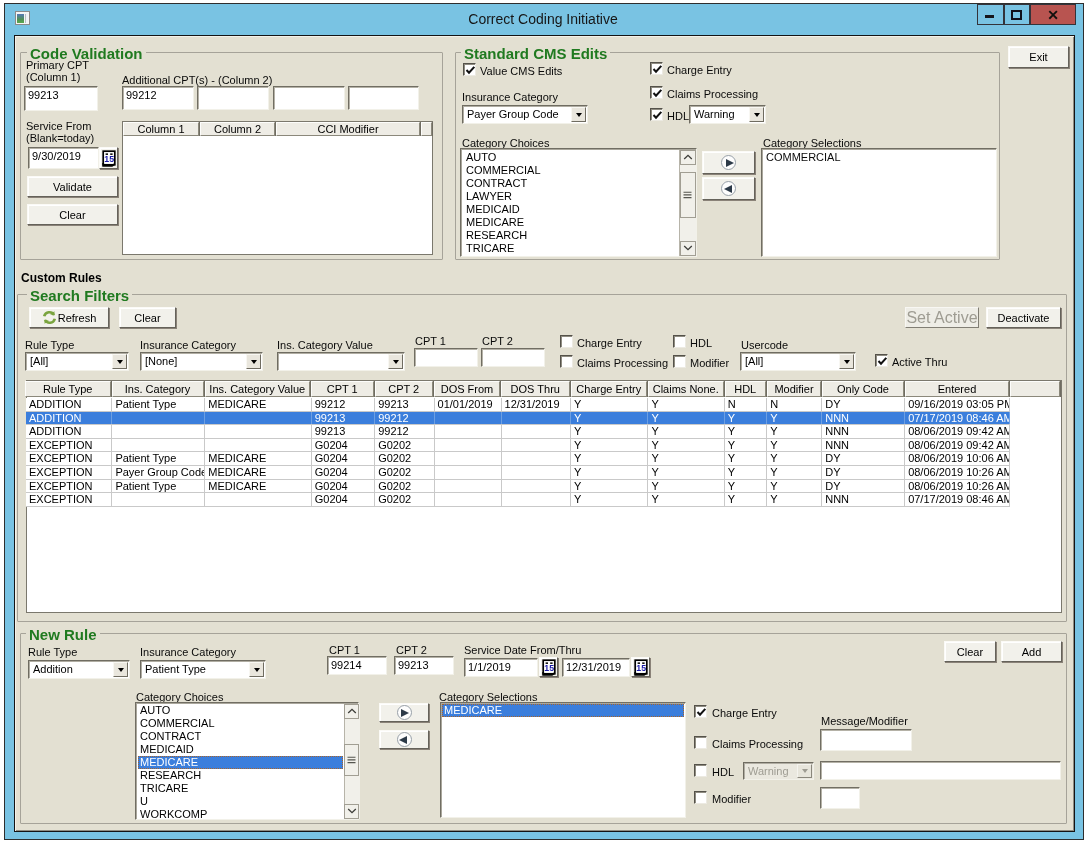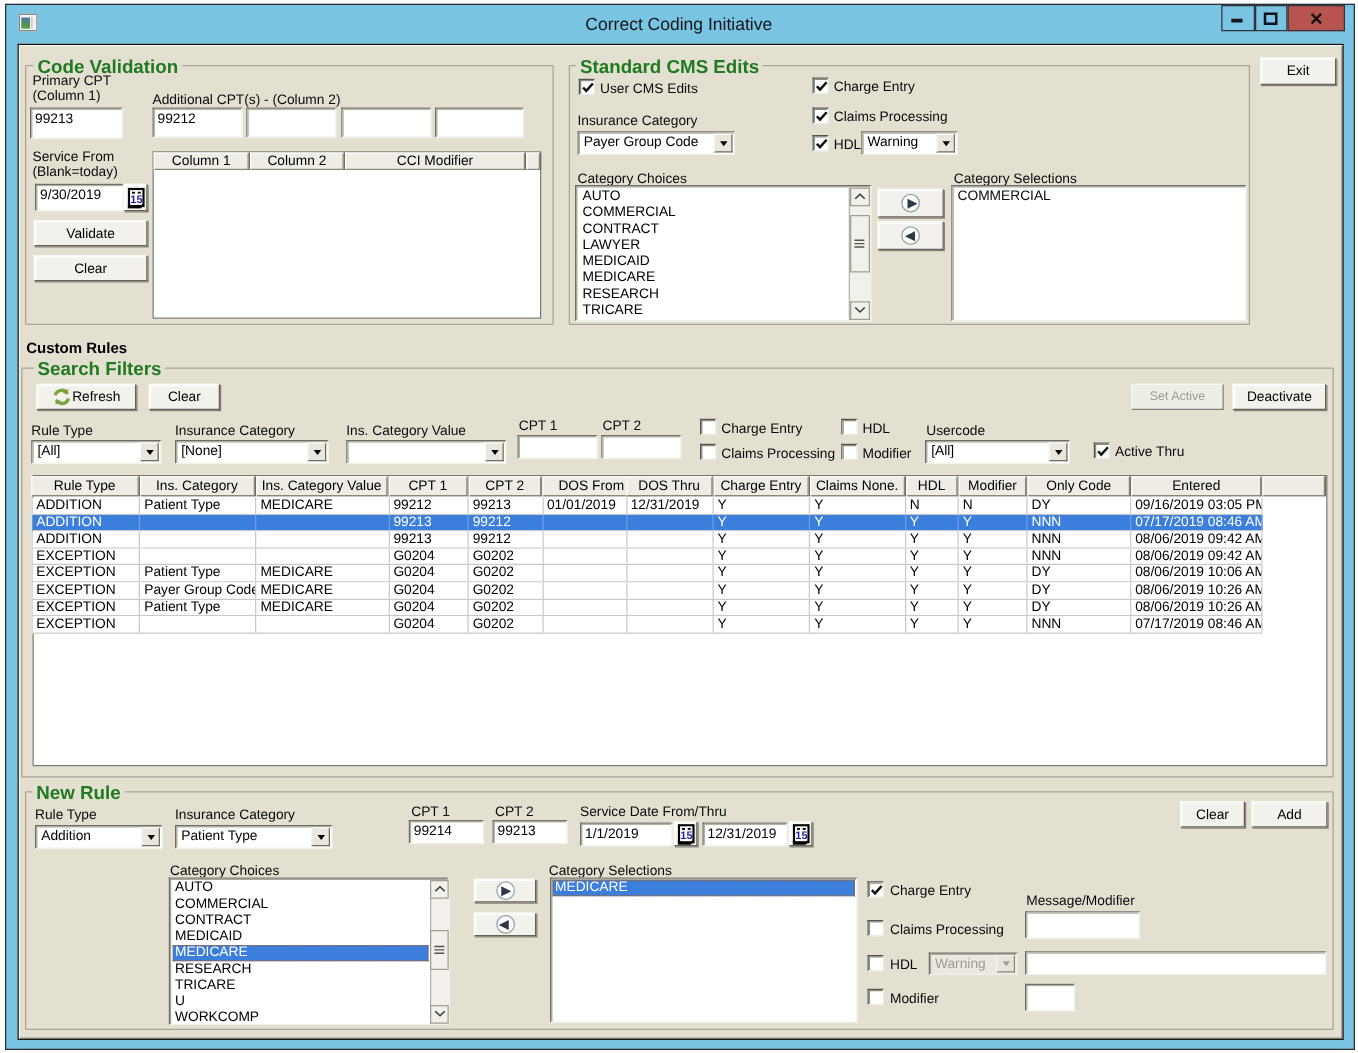--- a/index.html
+++ b/index.html
@@ -2,21 +2,21 @@
 <html><head><meta charset="utf-8"><style>
 *{margin:0;padding:0;box-sizing:border-box;}
 html,body{width:1086px;height:842px;background:#fff;font-family:"Liberation Sans",sans-serif;font-size:11px;color:#000;overflow:hidden;}
 .abs{position:absolute;}
 .lbl{position:absolute;font-size:11px;color:#0a0a0a;white-space:nowrap;}
 .grp{position:absolute;border:1px solid #a6a399;border-radius:1px;}
 .grplbl{position:absolute;background:#e3e0d2;color:#207a20;font-weight:bold;font-size:15px;padding:0 3px;white-space:nowrap;}
 .sunk{position:absolute;background:#fff;border:1px solid;border-color:#716e63 #f2f1e9 #f2f1e9 #716e63;box-shadow:inset 1px 1px 0 #aaa79c;}
 .inp{position:absolute;background:#fff;border:1px solid;border-color:#716e63 #f2f1e9 #f2f1e9 #716e63;box-shadow:inset 1px 1px 0 #b5b2a7;font-size:11px;padding:2px 0 0 3px;white-space:nowrap;overflow:hidden;}
 .btn{position:absolute;background:#f2f1eb;border:1px solid;border-color:#fbfaf6 #65625a #65625a #fbfaf6;box-shadow:1px 1px 0 #8a8278, inset 1px 1px 0 #fff;display:flex;align-items:center;justify-content:center;font-size:11px;color:#000;}
-.btnd{position:absolute;background:#eeede6;border:1px solid;border-color:#f8f7f3 #817e74 #817e74 #f8f7f3;display:flex;align-items:center;justify-content:center;font-size:10px;color:#9e9c92;}
+.btnd{position:absolute;background:#eeede6;border:1px solid;border-color:#f8f7f3 #817e74 #817e74 #f8f7f3;display:flex;align-items:center;justify-content:center;font-size:16px;color:#9e9c92;}
 .cb{position:absolute;width:13px;height:13px;background:#fff;border:1px solid;border-color:#55524a #eceae2 #eceae2 #55524a;box-shadow:inset 1px 1px 0 #8f8c81;}
 .combo{position:absolute;background:#fff;border:1px solid;border-color:#6f6c61 #f2f1e9 #f2f1e9 #6f6c61;box-shadow:inset 1px 1px 0 #b0ada2;}
 .ctext{position:absolute;left:4px;top:2px;font-size:11px;white-space:nowrap;}
 .cbtn{position:absolute;right:1px;top:1px;bottom:1px;width:15px;background:#e9e6dd;border:1px solid;border-color:#f8f7f2 #6f6c61 #6f6c61 #f8f7f2;display:flex;align-items:center;justify-content:center;}
 .tri{width:0;height:0;border-left:3.5px solid transparent;border-right:3.5px solid transparent;border-top:4px solid #000;}
 .hdrc{position:absolute;top:0;height:100%;background:#eeece5;border:1px solid;border-color:#fdfdfb #8b887b #8b887b #fdfdfb;box-shadow:1px 0 0 #6f6c61;display:flex;align-items:center;justify-content:center;font-size:11px;overflow:hidden;}
 .cell{height:100%;border-right:1px solid #c9c9c9;padding:0 0 0 3px;font-size:11px;line-height:13px;white-space:nowrap;overflow:hidden;}
 .row{position:absolute;display:flex;border-bottom:1px solid #c9c9c9;background:#fff;}
 .li{height:13px;line-height:13px;font-size:11px;padding-left:2px;white-space:nowrap;overflow:hidden;}
 .sel{background:#3b7edc;color:#fff;outline:1px dotted #a8642a;outline-offset:-1px;}
@@ -71,21 +71,21 @@
     <div class="hdrc" style="left:0;width:144px;">CCI Modifier</div>
   </div>
 <div class="abs" style="left:421px;top:122px;width:11px;height:14px;">
     <div class="hdrc" style="left:0;width:11px;"></div>
   </div>
 <div class="grp" style="left:455px;top:52px;width:545px;height:208px;"></div>
 <div class="grplbl" style="left:461px;top:45px;">Standard CMS Edits</div>
 <div class="cb" style="left:463px;top:63px;"><svg width="13" height="13" viewBox="0 0 13 13">
       <path d="M2.5 6 L5 8.7 L10.3 2.8" stroke="#111" stroke-width="2" fill="none"></path>
     </svg></div>
-<div class="lbl" style="left:480px;top:65px;">User CMS Edits</div>
+<div class="lbl" style="left:480px;top:65px;">Value CMS Edits</div>
 <div class="lbl" style="left:462px;top:91px;">Insurance Category</div>
 <div class="combo" style="left:462px;top:105px;width:126px;height:19px;">
     <span class="ctext">Payer Group Code</span>
     <div class="cbtn">
       <div class="tri"></div>
     </div>
   </div>
 <div class="cb" style="left:650px;top:62px;"><svg width="13" height="13" viewBox="0 0 13 13">
       <path d="M2.5 6 L5 8.7 L10.3 2.8" stroke="#111" stroke-width="2" fill="none"></path>
     </svg></div>
@@ -200,21 +200,21 @@
 <div class="cb" style="left:875px;top:354px;"><svg width="13" height="13" viewBox="0 0 13 13">
       <path d="M2.5 6 L5 8.7 L10.3 2.8" stroke="#111" stroke-width="2" fill="none"></path>
     </svg></div>
 <div class="lbl" style="left:892px;top:356px;">Active Thru</div>
 <div class="abs" style="left:26px;top:380px;width:1036px;height:233px;background:#fff;border:1px solid #7b786d;"></div>
 <div class="hdrc" style="left:25px;top:380.5px;width:85.5px;height:16.5px;position:absolute;">Rule Type</div>
 <div class="hdrc" style="left:111.5px;top:380.5px;width:92.0px;height:16.5px;position:absolute;">Ins. Category</div>
 <div class="hdrc" style="left:204.5px;top:380.5px;width:105.5px;height:16.5px;position:absolute;">Ins. Category Value</div>
 <div class="hdrc" style="left:311px;top:380.5px;width:62.5px;height:16.5px;position:absolute;">CPT 1</div>
 <div class="hdrc" style="left:374.5px;top:380.5px;width:58.5px;height:16.5px;position:absolute;">CPT 2</div>
-<div class="hdrc" style="left:434px;top:380.5px;width:78px;height:16.5px;position:absolute;">DOS From</div>
+<div class="hdrc" style="left:434px;top:380.5px;width:66px;height:16.5px;position:absolute;">DOS From</div>
 <div class="hdrc" style="left:501px;top:380.5px;width:68.5px;height:16.5px;position:absolute;">DOS Thru</div>
 <div class="hdrc" style="left:570.5px;top:380.5px;width:76.5px;height:16.5px;position:absolute;">Charge Entry</div>
 <div class="hdrc" style="left:648px;top:380.5px;width:75.5px;height:16.5px;position:absolute;">Claims None.</div>
 <div class="hdrc" style="left:724.5px;top:380.5px;width:41.5px;height:16.5px;position:absolute;">HDL</div>
 <div class="hdrc" style="left:767px;top:380.5px;width:54px;height:16.5px;position:absolute;">Modifier</div>
 <div class="hdrc" style="left:822px;top:380.5px;width:82px;height:16.5px;position:absolute;">Only Code</div>
 <div class="hdrc" style="left:905px;top:380.5px;width:104px;height:16.5px;position:absolute;">Entered</div>
 <div class="hdrc" style="left:1010px;top:380.5px;width:50px;height:16.5px;position:absolute;"></div>
 <div class="row" style="left:26px;top:398.0px;width:984px;height:13.6px;">
     <div class="cell" style="width:86.5px;">ADDITION</div>

